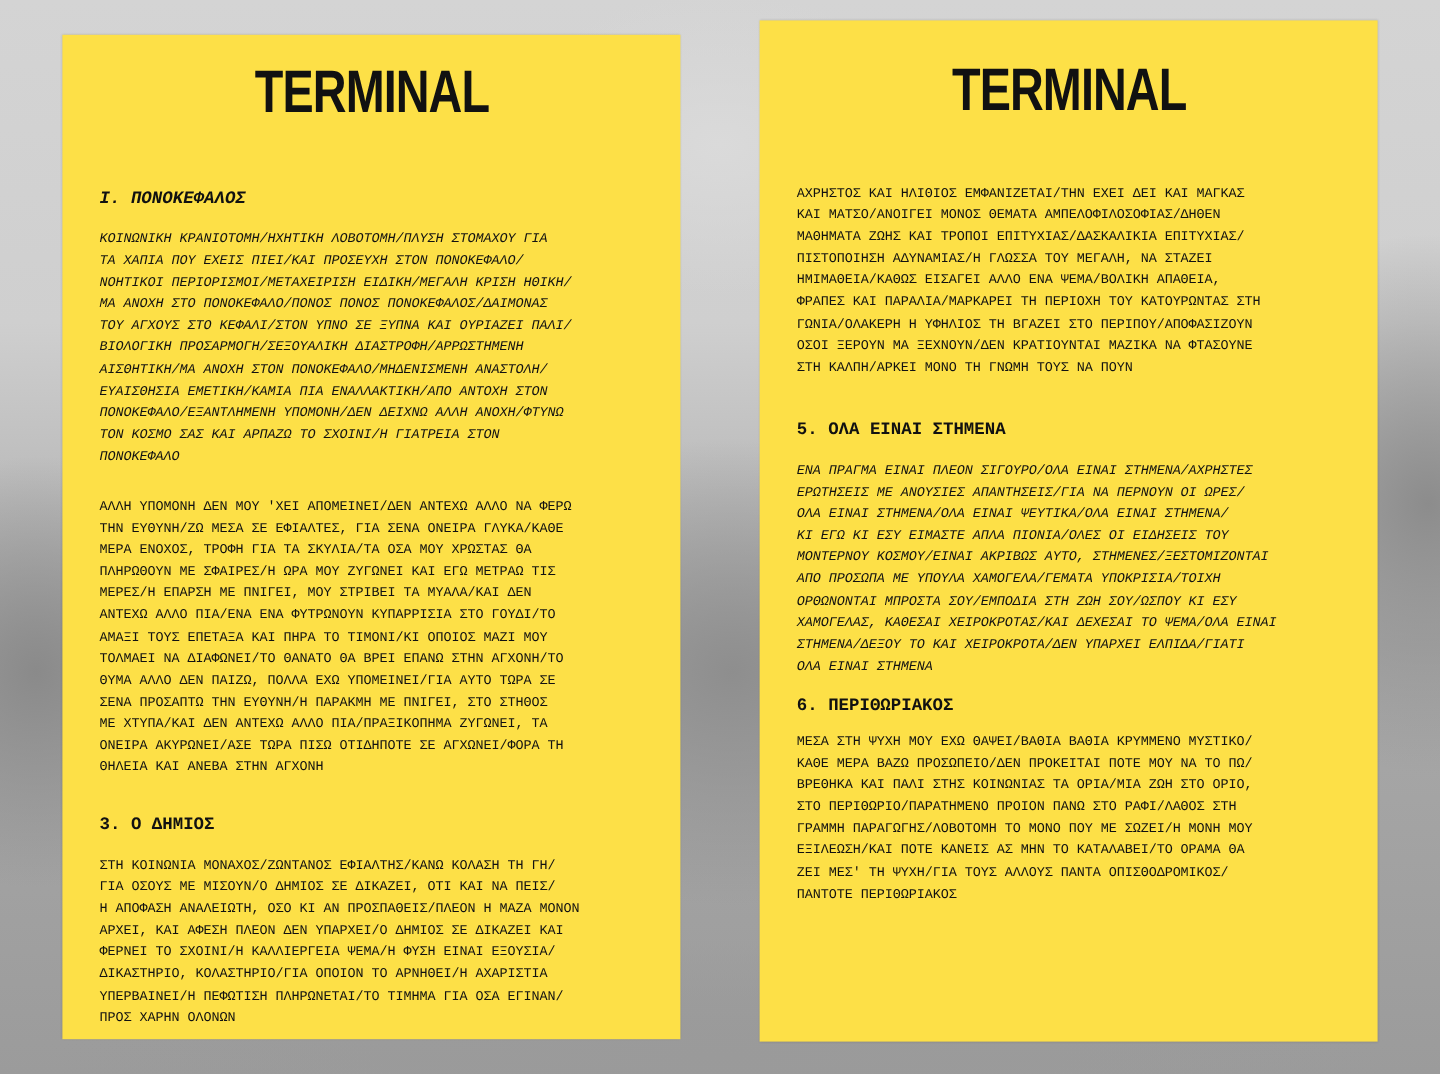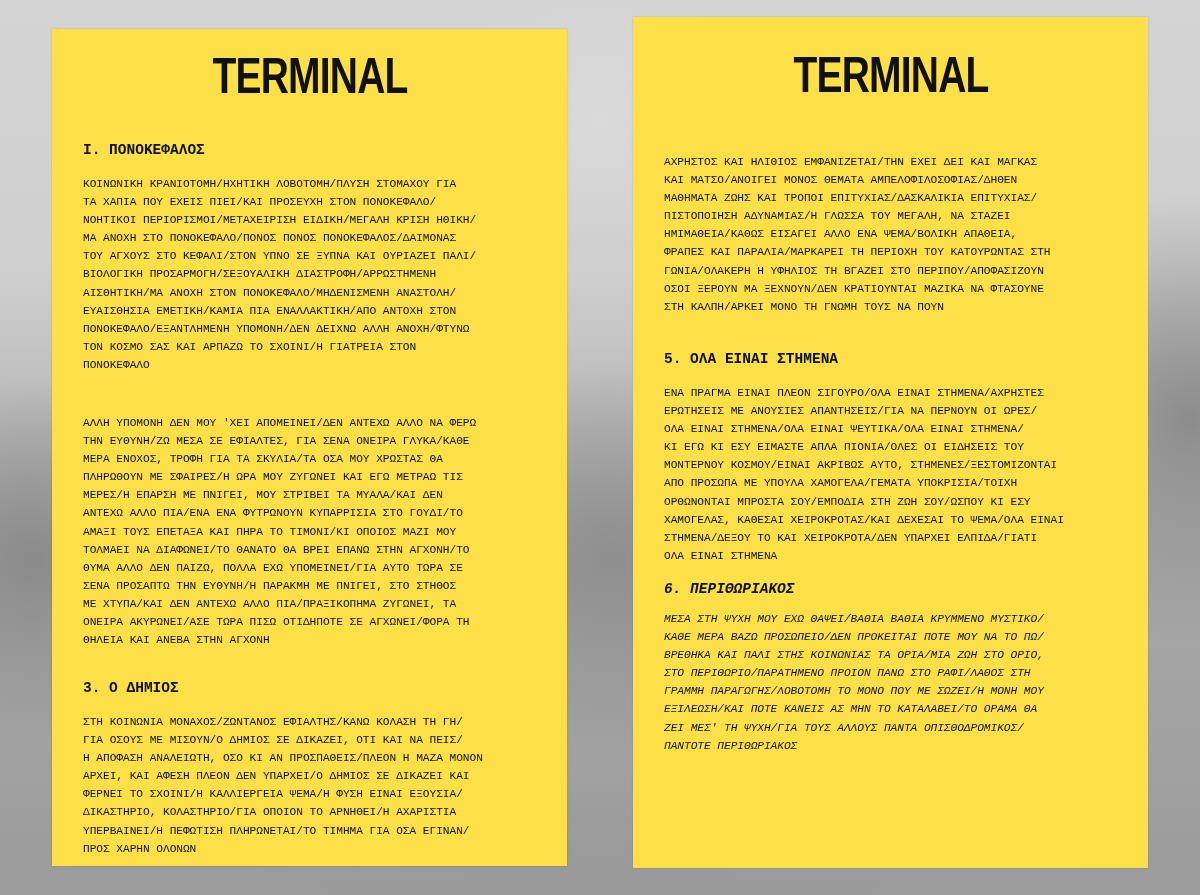--- a/index.html
+++ b/index.html
@@ -46,21 +46,21 @@
   .sec { position:absolute; left:31px; }
 </style>
 </head>
 <body>
 
 <div class="bg"></div>
 
 <div class="page left">
   <div class="logo">TERMINAL</div>
 
-  <div class="sec" style="top:112px;">
+  <div class="sec" style="top:128px;font-style:italic;">
     <h2 class="section-title">I. ΠΟΝΟΚΕΦΑΛΟΣ</h2>
     <pre class="lyrics" style="margin-top:16px;">ΚΟΙΝΩΝΙΚΗ ΚΡΑΝΙΟΤΟΜΗ/ΗΧΗΤΙΚΗ ΛΟΒΟΤΟΜΗ/ΠΛΥΣΗ ΣΤΟΜΑΧΟΥ ΓΙΑ
 ΤΑ ΧΑΠΙΑ ΠΟΥ ΕΧΕΙΣ ΠΙΕΙ/ΚΑΙ ΠΡΟΣΕΥΧΗ ΣΤΟΝ ΠΟΝΟΚΕΦΑΛΟ/
 ΝΟΗΤΙΚΟΙ ΠΕΡΙΟΡΙΣΜΟΙ/ΜΕΤΑΧΕΙΡΙΣΗ ΕΙΔΙΚΗ/ΜΕΓΑΛΗ ΚΡΙΣΗ ΗΘΙΚΗ/
 ΜΑ ΑΝΟΧΗ ΣΤΟ ΠΟΝΟΚΕΦΑΛΟ/ΠΟΝΟΣ ΠΟΝΟΣ ΠΟΝΟΚΕΦΑΛΟΣ/ΔΑΙΜΟΝΑΣ
 ΤΟΥ ΑΓΧΟΥΣ ΣΤΟ ΚΕΦΑΛΙ/ΣΤΟΝ ΥΠΝΟ ΣΕ ΞΥΠΝΑ ΚΑΙ ΟΥΡΙΑΖΕΙ ΠΑΛΙ/
 ΒΙΟΛΟΓΙΚΗ ΠΡΟΣΑΡΜΟΓΗ/ΣΕΞΟΥΑΛΙΚΗ ΔΙΑΣΤΡΟΦΗ/ΑΡΡΩΣΤΗΜΕΝΗ
 ΑΙΣΘΗΤΙΚΗ/ΜΑ ΑΝΟΧΗ ΣΤΟΝ ΠΟΝΟΚΕΦΑΛΟ/ΜΗΔΕΝΙΣΜΕΝΗ ΑΝΑΣΤΟΛΗ/
 ΕΥΑΙΣΘΗΣΙΑ ΕΜΕΤΙΚΗ/ΚΑΜΙΑ ΠΙΑ ΕΝΑΛΛΑΚΤΙΚΗ/ΑΠΟ ΑΝΤΟΧΗ ΣΤΟΝ
 ΠΟΝΟΚΕΦΑΛΟ/ΕΞΑΝΤΛΗΜΕΝΗ ΥΠΟΜΟΝΗ/ΔΕΝ ΔΕΙΧΝΩ ΑΛΛΗ ΑΝΟΧΗ/ΦΤΥΝΩ
@@ -107,33 +107,33 @@
 ΠΙΣΤΟΠΟΙΗΣΗ ΑΔΥΝΑΜΙΑΣ/Η ΓΛΩΣΣΑ ΤΟΥ ΜΕΓΑΛΗ, ΝΑ ΣΤΑΖΕΙ
 ΗΜΙΜΑΘΕΙΑ/ΚΑΘΩΣ ΕΙΣΑΓΕΙ ΑΛΛΟ ΕΝΑ ΨΕΜΑ/ΒΟΛΙΚΗ ΑΠΑΘΕΙΑ,
 ΦΡΑΠΕΣ ΚΑΙ ΠΑΡΑΛΙΑ/ΜΑΡΚΑΡΕΙ ΤΗ ΠΕΡΙΟΧΗ ΤΟΥ ΚΑΤΟΥΡΩΝΤΑΣ ΣΤΗ
 ΓΩΝΙΑ/ΟΛΑΚΕΡΗ Η ΥΦΗΛΙΟΣ ΤΗ ΒΓΑΖΕΙ ΣΤΟ ΠΕΡΙΠΟΥ/ΑΠΟΦΑΣΙΖΟΥΝ
 ΟΣΟΙ ΞΕΡΟΥΝ ΜΑ ΞΕΧΝΟΥΝ/ΔΕΝ ΚΡΑΤΙΟΥΝΤΑΙ ΜΑΖΙΚΑ ΝΑ ΦΤΑΣΟΥΝΕ
 ΣΤΗ ΚΑΛΠΗ/ΑΡΚΕΙ ΜΟΝΟ ΤΗ ΓΝΩΜΗ ΤΟΥΣ ΝΑ ΠΟΥΝ</pre>
   </div>
 
   <div class="sec" style="top:333px;">
     <h2 class="section-title">5. ΟΛΑ ΕΙΝΑΙ ΣΤΗΜΕΝΑ</h2>
-    <pre class="lyrics" style="margin-top:16px;">ΕΝΑ ΠΡΑΓΜΑ ΕΙΝΑΙ ΠΛΕΟΝ ΣΙΓΟΥΡΟ/ΟΛΑ ΕΙΝΑΙ ΣΤΗΜΕΝΑ/ΑΧΡΗΣΤΕΣ
+    <pre class="lyrics" style="margin-top:16px;font-style:italic;">ΕΝΑ ΠΡΑΓΜΑ ΕΙΝΑΙ ΠΛΕΟΝ ΣΙΓΟΥΡΟ/ΟΛΑ ΕΙΝΑΙ ΣΤΗΜΕΝΑ/ΑΧΡΗΣΤΕΣ
 ΕΡΩΤΗΣΕΙΣ ΜΕ ΑΝΟΥΣΙΕΣ ΑΠΑΝΤΗΣΕΙΣ/ΓΙΑ ΝΑ ΠΕΡΝΟΥΝ ΟΙ ΩΡΕΣ/
 ΟΛΑ ΕΙΝΑΙ ΣΤΗΜΕΝΑ/ΟΛΑ ΕΙΝΑΙ ΨΕΥΤΙΚΑ/ΟΛΑ ΕΙΝΑΙ ΣΤΗΜΕΝΑ/
 ΚΙ ΕΓΩ ΚΙ ΕΣΥ ΕΙΜΑΣΤΕ ΑΠΛΑ ΠΙΟΝΙΑ/ΟΛΕΣ ΟΙ ΕΙΔΗΣΕΙΣ ΤΟΥ
 ΜΟΝΤΕΡΝΟΥ ΚΟΣΜΟΥ/ΕΙΝΑΙ ΑΚΡΙΒΩΣ ΑΥΤΟ, ΣΤΗΜΕΝΕΣ/ΞΕΣΤΟΜΙΖΟΝΤΑΙ
 ΑΠΟ ΠΡΟΣΩΠΑ ΜΕ ΥΠΟΥΛΑ ΧΑΜΟΓΕΛΑ/ΓΕΜΑΤΑ ΥΠΟΚΡΙΣΙΑ/ΤΟΙΧΗ
 ΟΡΘΩΝΟΝΤΑΙ ΜΠΡΟΣΤΑ ΣΟΥ/ΕΜΠΟΔΙΑ ΣΤΗ ΖΩΗ ΣΟΥ/ΩΣΠΟΥ ΚΙ ΕΣΥ
 ΧΑΜΟΓΕΛΑΣ, ΚΑΘΕΣΑΙ ΧΕΙΡΟΚΡΟΤΑΣ/ΚΑΙ ΔΕΧΕΣΑΙ ΤΟ ΨΕΜΑ/ΟΛΑ ΕΙΝΑΙ
 ΣΤΗΜΕΝΑ/ΔΕΞΟΥ ΤΟ ΚΑΙ ΧΕΙΡΟΚΡΟΤΑ/ΔΕΝ ΥΠΑΡΧΕΙ ΕΛΠΙΔΑ/ΓΙΑΤΙ
 ΟΛΑ ΕΙΝΑΙ ΣΤΗΜΕΝΑ</pre>
   </div>
 
-  <div class="sec" style="top:563px;font-style:italic;">
+  <div class="sec" style="top:563px;">
     <h2 class="section-title">6. ΠΕΡΙΘΩΡΙΑΚΟΣ</h2>
     <pre class="lyrics" style="margin-top:12px;">ΜΕΣΑ ΣΤΗ ΨΥΧΗ ΜΟΥ ΕΧΩ ΘΑΨΕΙ/ΒΑΘΙΑ ΒΑΘΙΑ ΚΡΥΜΜΕΝΟ ΜΥΣΤΙΚΟ/
 ΚΑΘΕ ΜΕΡΑ ΒΑΖΩ ΠΡΟΣΩΠΕΙΟ/ΔΕΝ ΠΡΟΚΕΙΤΑΙ ΠΟΤΕ ΜΟΥ ΝΑ ΤΟ ΠΩ/
 ΒΡΕΘΗΚΑ ΚΑΙ ΠΑΛΙ ΣΤΗΣ ΚΟΙΝΩΝΙΑΣ ΤΑ ΟΡΙΑ/ΜΙΑ ΖΩΗ ΣΤΟ ΟΡΙΟ,
 ΣΤΟ ΠΕΡΙΘΩΡΙΟ/ΠΑΡΑΤΗΜΕΝΟ ΠΡΟΙΟΝ ΠΑΝΩ ΣΤΟ ΡΑΦΙ/ΛΑΘΟΣ ΣΤΗ
 ΓΡΑΜΜΗ ΠΑΡΑΓΩΓΗΣ/ΛΟΒΟΤΟΜΗ ΤΟ ΜΟΝΟ ΠΟΥ ΜΕ ΣΩΖΕΙ/Η ΜΟΝΗ ΜΟΥ
 ΕΞΙΛΕΩΣΗ/ΚΑΙ ΠΟΤΕ ΚΑΝΕΙΣ ΑΣ ΜΗΝ ΤΟ ΚΑΤΑΛΑΒΕΙ/ΤΟ ΟΡΑΜΑ ΘΑ
 ΖΕΙ ΜΕΣ' ΤΗ ΨΥΧΗ/ΓΙΑ ΤΟΥΣ ΑΛΛΟΥΣ ΠΑΝΤΑ ΟΠΙΣΘΟΔΡΟΜΙΚΟΣ/
 ΠΑΝΤΟΤΕ ΠΕΡΙΘΩΡΙΑΚΟΣ</pre>
   </div>

